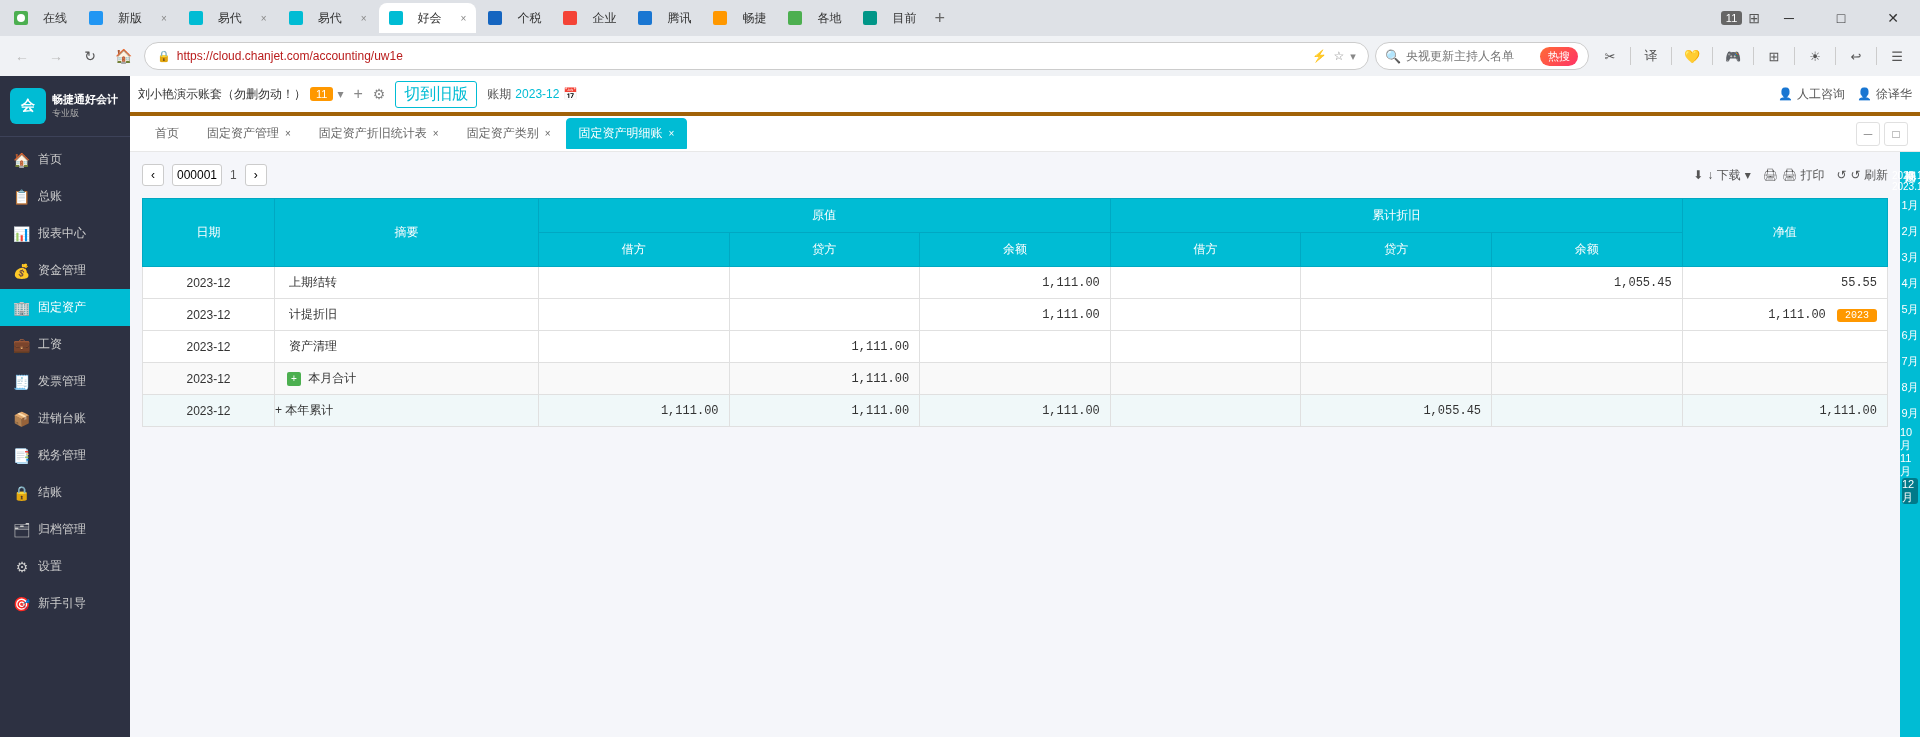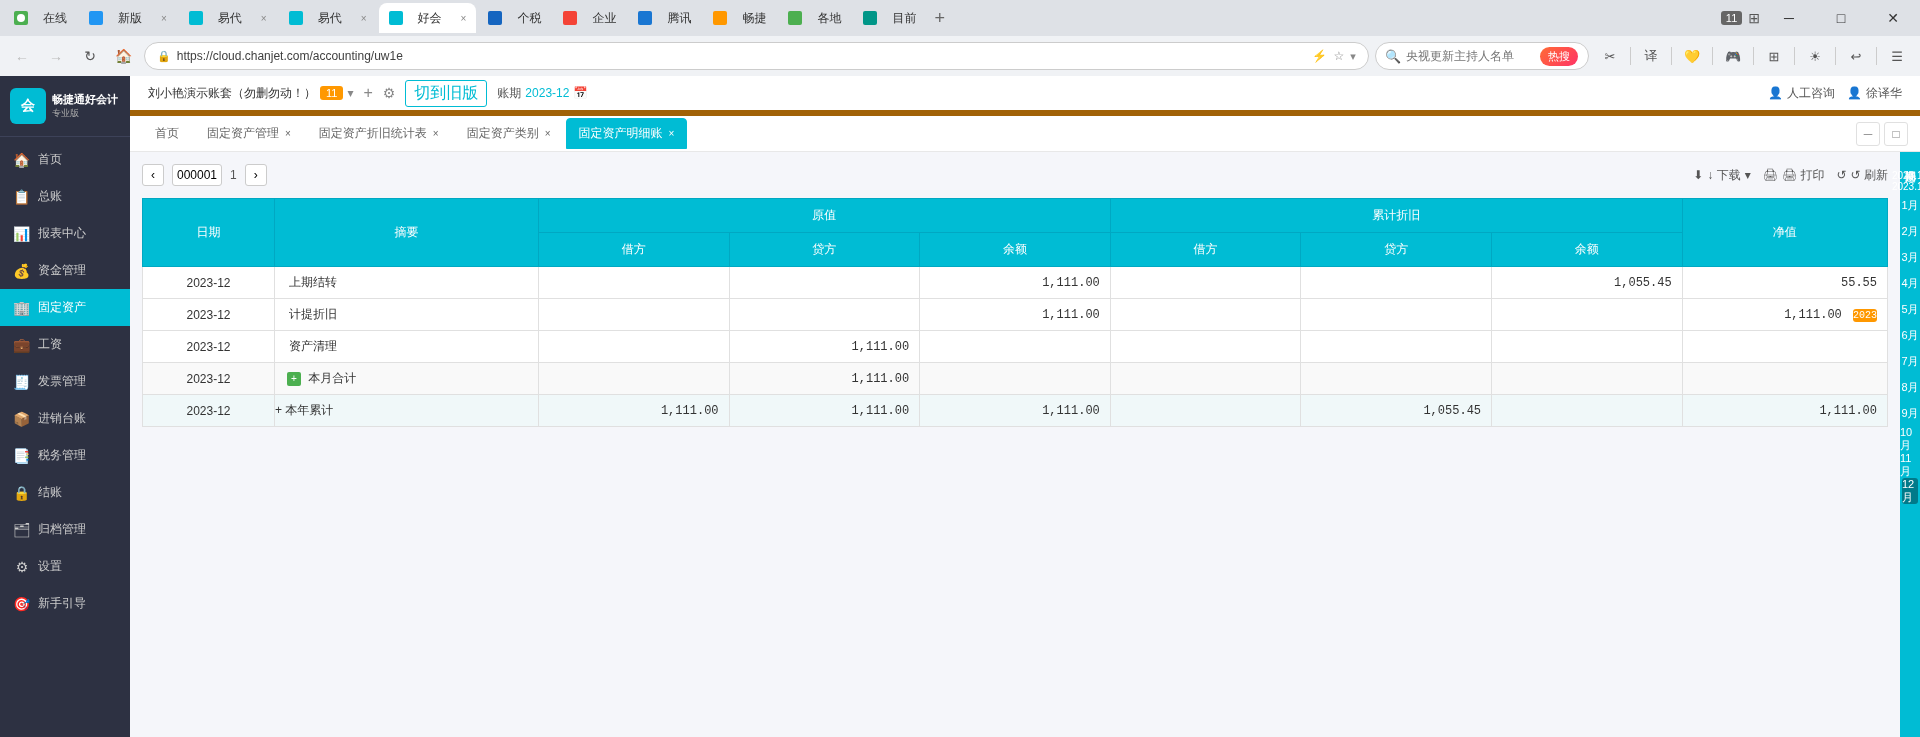--- a/index.html
+++ b/index.html
@@ -15,21 +15,21 @@
     .tab-add { font-size: 18px; color: #666; padding: 0 6px; cursor: pointer; }
     .tab-extra-btns { margin-left: auto; display: flex; align-items: center; gap: 6px; font-size: 12px; color: #555; }
     .tab-extra-btns span { cursor: pointer; }
     .win-ctrl { width: 46px; height: 36px; display: flex; align-items: center; justify-content: center; cursor: pointer; font-size: 14px; color: #333; }
 
     .address-bar-row { display: flex; align-items: center; height: 40px; background: #f0f2f5; padding: 4px 8px; gap: 6px; }
     .nav-btn { width: 28px; height: 28px; display: flex; align-items: center; justify-content: center; border-radius: 50%; cursor: pointer; color: #555; font-size: 14px; }
     .nav-btn.disabled { color: #bbb; cursor: default; }
     .address-input { flex: 1; height: 28px; background: #fff; border: 1px solid #ccc; border-radius: 14px; padding: 0 12px; font-size: 12px; color: #333; display: flex; align-items: center; gap: 6px; }
     .address-lock { color: #4caf50; font-size: 11px; }
-    .address-text { color: #404040; font-size: 12px; }
+    .address-text { color: #b91c1c; font-size: 12px; }
     .search-area { display: flex; align-items: center; gap: 4px; background: #fff; border: 1px solid #ccc; border-radius: 14px; padding: 0 10px; height: 28px; min-width: 200px; }
     .search-area input { border: none; outline: none; font-size: 12px; width: 150px; }
     .hot-btn { background: linear-gradient(135deg, #ff6b35, #ff3366); color: #fff; border-radius: 10px; padding: 2px 8px; font-size: 11px; cursor: pointer; white-space: nowrap; }
     .toolbar-icons { display: flex; gap: 2px; align-items: center; }
     .toolbar-icon { width: 30px; height: 28px; display: flex; align-items: center; justify-content: center; border-radius: 4px; cursor: pointer; font-size: 13px; color: #555; }
     .toolbar-separator { width: 1px; height: 18px; background: #ccc; margin: 0 3px; }
 
     
     .app-container { display: flex; width: 100%; height: calc(737px - 76px); }
 
@@ -39,21 +39,21 @@
     .logo-icon { width: 36px; height: 36px; background: #00bcd4; border-radius: 6px; display: flex; align-items: center; justify-content: center; font-size: 14px; color: #fff; font-weight: bold; }
     .sidebar-menu { flex: 1; padding: 4px 0; overflow-y: auto; }
     .sidebar-item { display: flex; align-items: center; gap: 8px; padding: 10px 14px; cursor: pointer; color: #ccc; font-size: 12px; }
     .sidebar-item.active { background: #00bcd4; color: #fff; }
     .sidebar-item .s-icon { width: 16px; height: 16px; display: flex; align-items: center; justify-content: center; font-size: 14px; }
 
     
     .main-content { flex: 1; display: flex; flex-direction: column; background: #f5f6fa; overflow: hidden; }
 
     
-    .app-header { display: flex; align-items: center; height: 40px; background: #fff; border-bottom: 6px solid #a16207; padding: 0 18px; gap: 10px; flex-shrink: 0; }
+    .app-header { display: flex; align-items: center; height: 40px; background: #fff; border-bottom: 4px solid #a16207; padding: 0 8px; gap: 10px; flex-shrink: 0; }
     .company-selector { display: flex; align-items: center; gap: 4px; cursor: pointer; font-size: 12px; color: #333; }
     .period-badge { background: #ff9800; color: #fff; padding: 1px 6px; border-radius: 3px; font-size: 11px; }
     .dropdown-arrow { color: #888; }
     .switch-version-btn { border: 1px solid #00bcd4; color: #00bcd4; padding: 2px 8px; border-radius: 3px; cursor: pointer; font-size: 16px; }
     .period-info { font-size: 12px; color: #555; display: flex; align-items: center; gap: 4px; }
     .header-right { margin-left: auto; display: flex; align-items: center; gap: 12px; }
     .service-btn { display: flex; align-items: center; gap: 4px; color: #555; cursor: pointer; font-size: 12px; }
     .user-btn { display: flex; align-items: center; gap: 4px; color: #555; cursor: pointer; font-size: 12px; }
 
     
@@ -393,21 +393,21 @@
               <td>2023-12</td>
               <td style="text-align:left;padding-left:14px;">计提折旧</td>
               <td class="amount"></td>
               <td class="amount"></td>
               <td class="amount">1,111.00</td>
               <td class="amount"></td>
               <td class="amount"></td>
               <td class="amount"></td>
               <td class="amount">
                 <span>1,111.00</span>
-                <span style="background:#ff9800;color:#fff;font-size:10px;padding:1px 0;border-radius:3px;margin-left:4px;">2023</span>
+                <span style="background:#ff9800;color:#fff;font-size:10px;padding:1px 8px;border-radius:3px;margin-left:4px;">2023</span>
               </td>
             </tr>
 
             <tr>
               <td>2023-12</td>
               <td style="text-align:left;padding-left:14px;">资产清理</td>
               <td class="amount"></td>
               <td class="amount">1,111.00</td>
               <td class="amount"></td>
               <td class="amount"></td>

